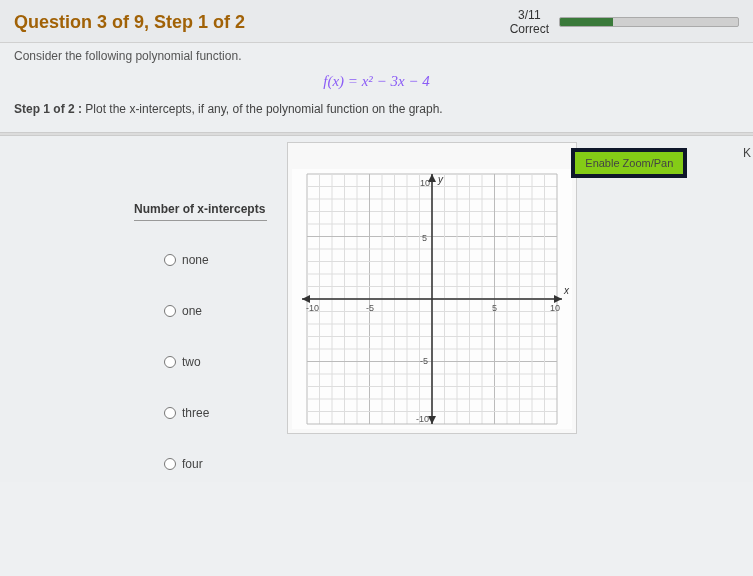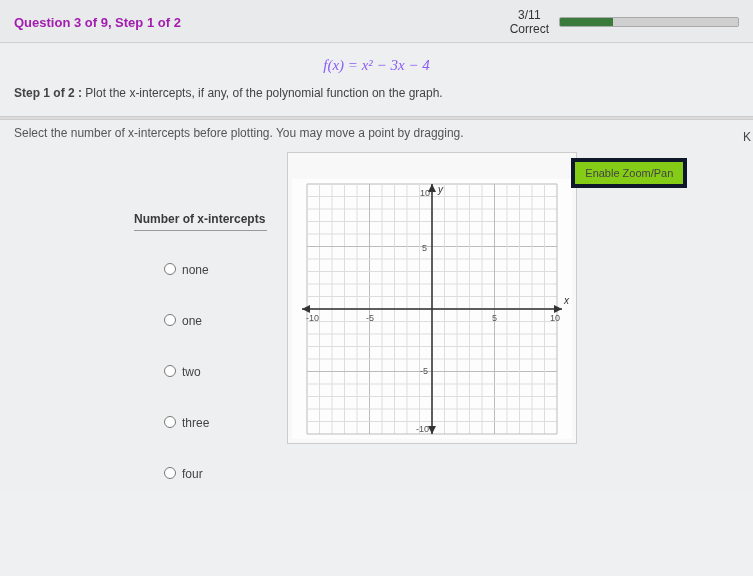--- a/index.html
+++ b/index.html
@@ -11,37 +11,37 @@
       overflow: hidden;
       color: #3a3a3a;
     }
     .header {
       display: flex;
       align-items: center;
       padding: 8px 14px 6px;
       background: #e8eaec;
       border-bottom: 1px solid #d0d0d0;
     }
-    .qtitle { font-size: 13px; font-weight: bold; flex: 1; color: #a21caf; }
+    .qtitle { font-size: 18px; font-weight: bold; flex: 1; color: #a16207; }
     .score-block { text-align: center; font-size: 12px; color: #333; margin-right: 10px; }
     .progress { width: 180px; height: 10px; background: #cfcfcf; border: 1px solid #aaa; border-radius: 2px; overflow: hidden; }
     .progress-fill { height: 100%; background: #3a7a3a; width: 30%; }
     .content { padding: 6px 14px; background: #edeff1; }
     .consider { font-size: 12px; color: #555; margin-bottom: 10px; }
     .equation { text-align: center; font-size: 15px; font-style: italic; margin: 8px 0 12px; color: #8b5cf6; font-family: "Times New Roman", serif; }
     .step-line { font-size: 12px; color: #444; margin-bottom: 10px; }
     .step-line b { font-weight: bold; }
     .divider { height: 4px; background: #dcdcdc; border-top:1px solid #ccc; border-bottom:1px solid #ccc; margin: 0 -14px; }
     .answer-label { font-size: 12px; font-weight: bold; color: #555; margin: 10px 0 4px; }
     .kletter { position: absolute; right: 2px; top: 204px; font-size: 12px; color: #444; }
     .select-text { font-size: 12px; color: #555; margin-bottom: 12px; }
     .work-area { display: flex; gap: 20px; align-items: flex-start; padding-left: 120px; }
     .intercepts { margin-top: 60px; }
     .int-title { font-size: 12px; font-weight: bold; border-bottom: 1px solid #999; padding-bottom: 4px; margin-bottom: 10px; text-align: left; padding-right:2px; }
-    .radio-row { display: flex; gap: 6px; font-size: 12px; padding: 5px 0 5px 30px; color: #444; margin-top: 27px; }
+    .radio-row { display: flex; align-items: center; gap: 6px; font-size: 12px; padding: 5px 0 5px 30px; color: #444; margin-top: 27px; }
     .radio-row input { width: 12px; height: 12px; }
     .graph-panel { position: relative; }
     .zoom-btn { position: absolute; right: -110px; top: 6px; font-size: 11px; padding: 5px 10px; background: #84cc16; border: 4px solid #0f172a; color: #444; cursor: pointer; }
     .graph-box { width: 290px; border: 1px solid #ccc; background: #f8f8f8; padding: 26px 4px 4px 4px; }
     svg { display: block; background: #fdfdfd; }
     .grid-line { stroke: #ddd; stroke-width: 1; }
     .grid-major { stroke: #bbb; stroke-width: 1; }
     .axis { stroke: #333; stroke-width: 1.5; }
     .tick-label { font-size: 9px; fill: #555; font-family: Arial; }
     .axis-label { font-size: 10px; fill: #333; font-style: italic; }
@@ -54,31 +54,31 @@
   <div class="score-block">
     <div>3/11</div>
     <div>Correct</div>
   </div>
   <div class="progress">
     <div class="progress-fill" style="width: 30%;"></div>
   </div>
 </div>
 
 <div class="content">
+  <div class="consider">Consider the following polynomial function.</div>
   <div class="equation">f(x) = x² − 3x − 4</div>
   <div class="step-line">
     <b>Step 1 of 2 :</b><span> Plot the x-intercepts, if any, of the polynomial function on the graph.</span>
   </div>
 </div>
 
 <div class="divider"></div>
 
 <div class="content" style="position:relative;">
   <div class="kletter" style="top:10px;">K</div>
-  <div class="select-text">Select the number of x-intercepts before plotting. You may move a point by dragging.</div>
 
   <div class="work-area">
     <div class="intercepts">
       <div class="int-title">Number of x-intercepts</div>
       <label class="radio-row">
           <input type="radio" name="ni" style="">
           <span>none</span>
         </label>
       <label class="radio-row">
           <input type="radio" name="ni" style="">

